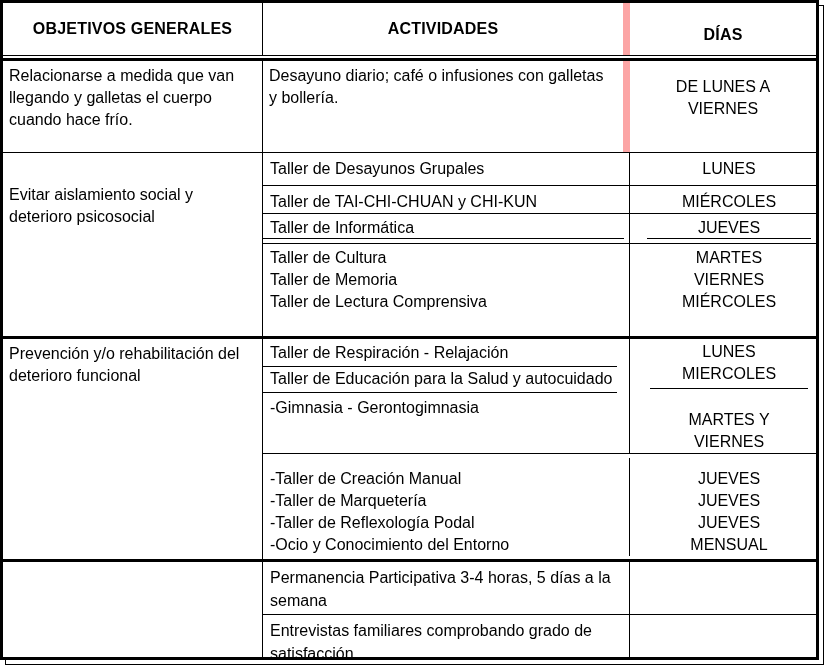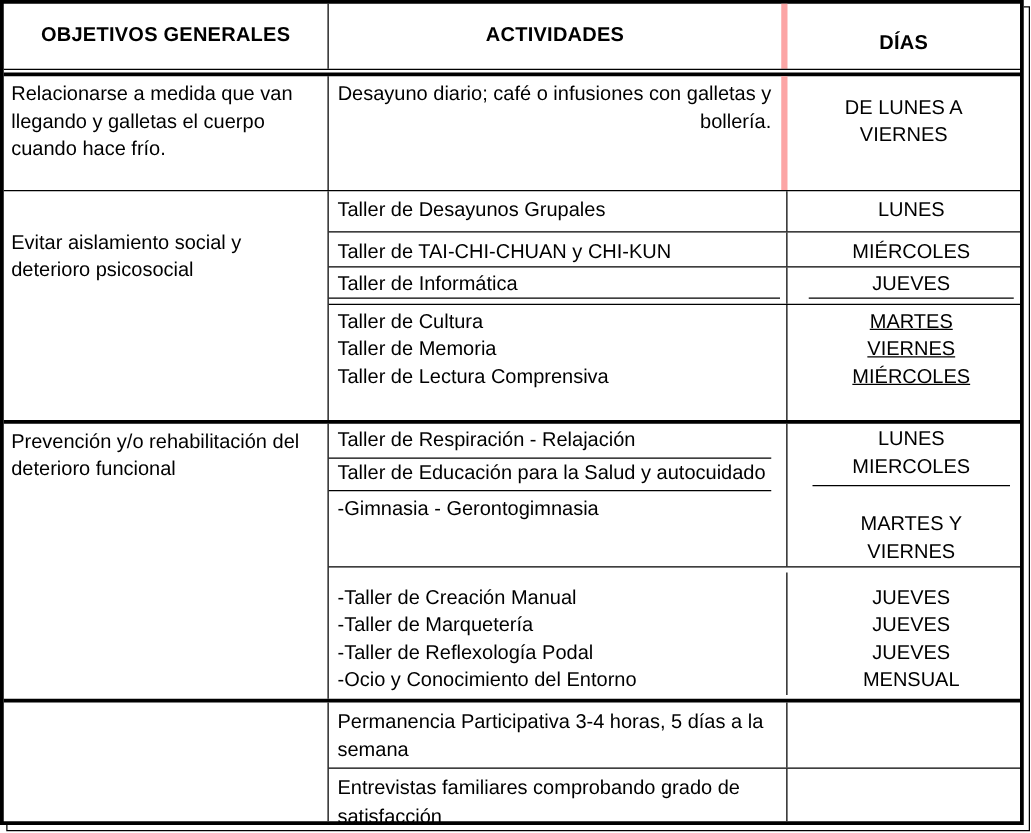--- a/index.html
+++ b/index.html
@@ -20,21 +20,21 @@
   
   .table-frame {
     position: absolute; top: 0; left: 0;
     width: 819px; height: 660px;
     border: 3px solid #000;
     background: #fff;
     display: flex; flex-direction: column;
   }
   .trow { display: flex; }
   .c1 { width: 260px; border-right: 1px solid #000; }
-  .c2 { width: 367px; border-right: 5px solid #fca5a5; text-align: right; }
+  .c2 { width: 367px; border-right: 7px solid #fca5a5; }
   .c3 { flex: 1; text-align: center; margin-top: 11px; }
 
   .header-row { height: 52px; }
   .header-row .hcell {
     display: flex; align-items: center; justify-content: center;
     font-weight: bold; letter-spacing: 0.2px;
   }
   .sep-double { height: 6px; border-top: 1px solid #000; border-bottom: 3px solid #000; }
   .sep-thick  { height: 3px; background: #000; }
 
@@ -64,21 +64,21 @@
   .ulbox {
     height: calc(100% - 4px);
     border-bottom: 1px solid #000;
     padding: 3px 0 0 7px;
     margin-right: 5px;
     text-align: left; line-height: 22px;
   }
   .c3a .ulbox { margin: 0 5px; padding-left: 0; text-align: center; }
 
   .sr-d-acts { padding: 3px 4px 0 7px; line-height: 22px; text-align: left; }
-  .sr-d-days { padding-top: 3px; line-height: 22px; text-decoration: underline; }
+  .sr-d-days { padding-top: 3px; line-height: 22px; }
 
   .g1 { height: 115px; border-bottom: 1px solid #000; }
   .g2 { height: 105px; align-items: center; }
   .g1b1 { margin: 2px 12px 0 0; padding: 1px 0 2px 7px; border-bottom: 1px solid #000; text-align: left; line-height: 22px; }
   .g1b2 { margin: 0 12px 0 0;  padding: 1px 0 2px 7px; border-bottom: 1px solid #000; text-align: left; line-height: 22px; }
   .g1b3 { padding: 4px 0 0 7px; text-align: left; line-height: 22px; }
   .g1d1 { margin: 2px 8px 0;  padding-bottom: 3px; border-bottom: 1px solid #000; line-height: 22px; }
   .g1d2 { margin-top: 20px; line-height: 22px; }
   .g2acts { padding: 10px 4px 0 7px; line-height: 22px; text-align: left; }
   .g2days { padding-top: 10px; line-height: 22px; }

